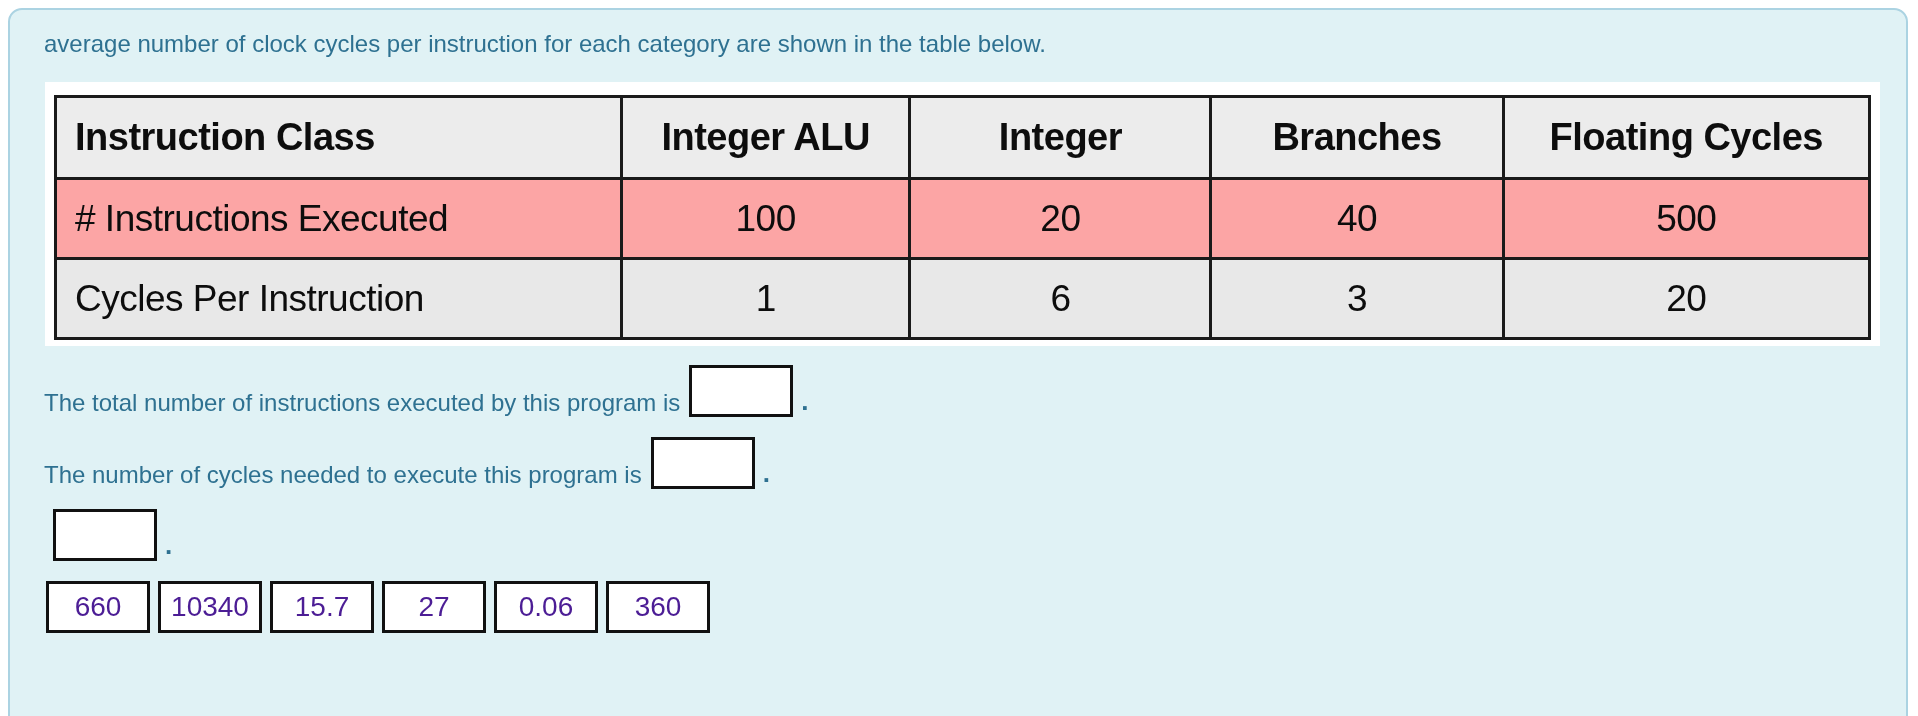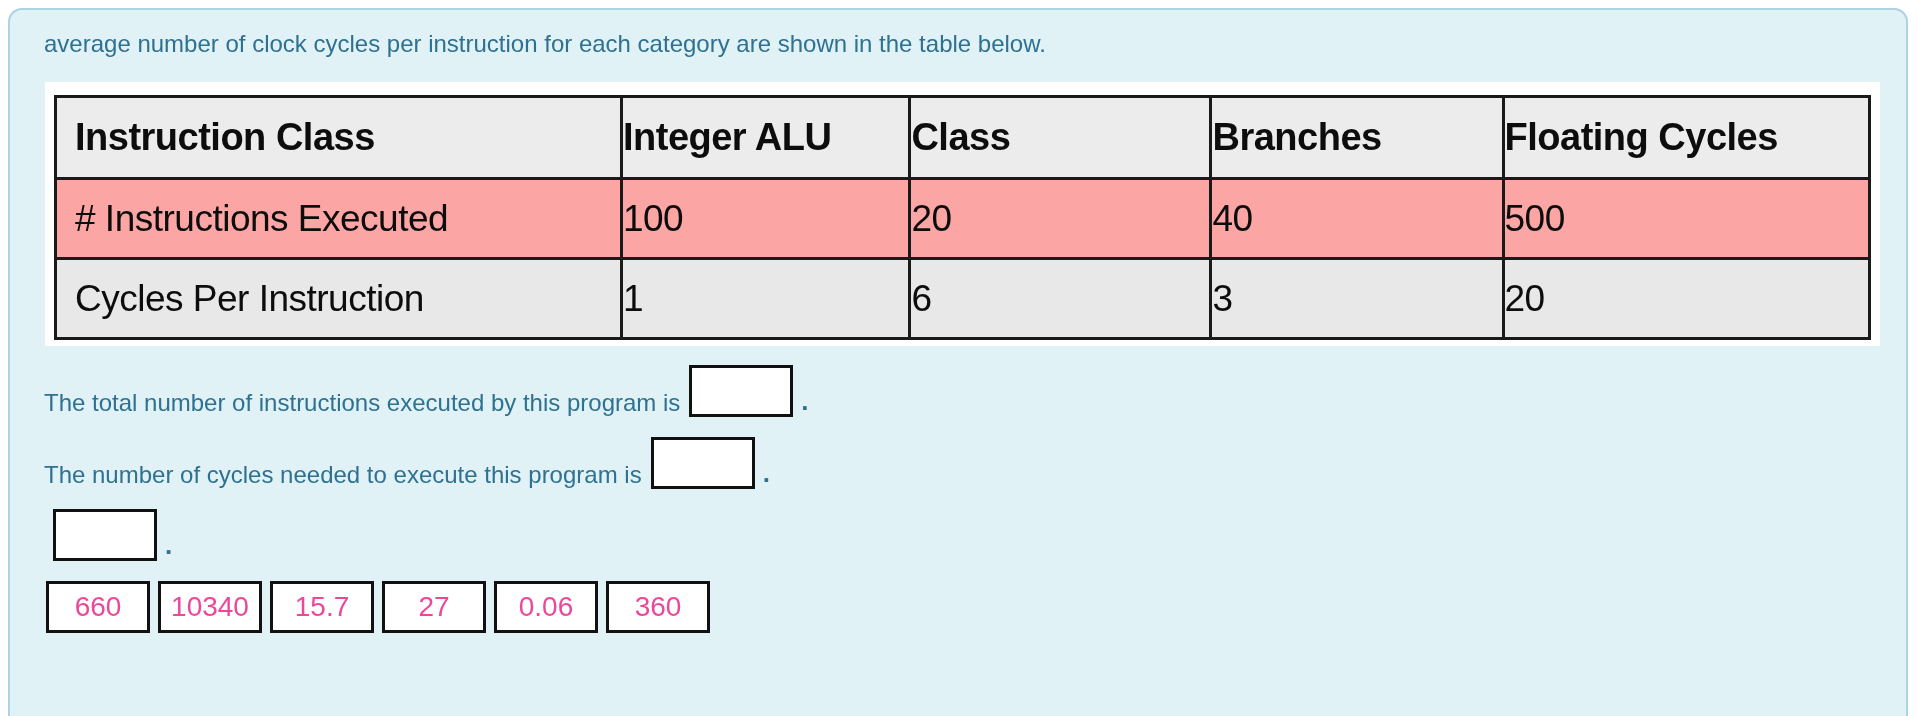--- a/index.html
+++ b/index.html
@@ -32,21 +32,21 @@
     padding: 13px 9px 6px 9px;
   }
   table.itable {
     width: 100%;
     border-collapse: collapse;
     table-layout: fixed;
   }
   .itable th, .itable td {
     border: 3px solid #1a1a1a;
     color: #0d0d0d;
-    text-align: left;
+    text-align: center;
     letter-spacing: -0.5px;
   }
   .itable th {
     font-size: 38px;
     font-weight: bold;
     height: 82px;
     background: #ececec;
   }
   .itable td { font-size: 37px; font-weight: normal; height: 80px; }
   .itable .row-label { text-align: left; padding-left: 18px; }
@@ -71,21 +71,21 @@
   .q-period { color: #2e7191; font-size: 26px; font-weight: bold; }
   .chips {
     display: flex;
     gap: 8px;
     margin: 19px 0 0 36px;
   }
   .chip {
     width: 104px; height: 52px;
     background: #ffffff;
     border: 3px solid #111111;
-    color: #ec4899;
+    color: #4c1d95;
     font-size: 28px;
     display: flex;
     align-items: center;
     justify-content: center;
     cursor: grab;
   }
 </style>
 </head>
 <body>
 
@@ -101,21 +101,21 @@
         <col style="width:31.2%">
           <col style="width:15.9%">
           <col style="width:16.6%">
           <col style="width:16.1%">
           <col style="width:20.2%">
       </colgroup>
       <tbody>
           <tr>
         <th class="row-label">Instruction Class</th>
         <th>Integer ALU</th>
-        <th>Class</th>
+        <th>Integer</th>
         <th>Branches</th>
         <th>Floating Cycles</th>
       </tr>
       <tr class="row-dark">
         <td class="row-label"># Instructions Executed</td>
         <td>100</td>
         <td>20</td>
         <td>40</td>
         <td>500</td>
       </tr>

